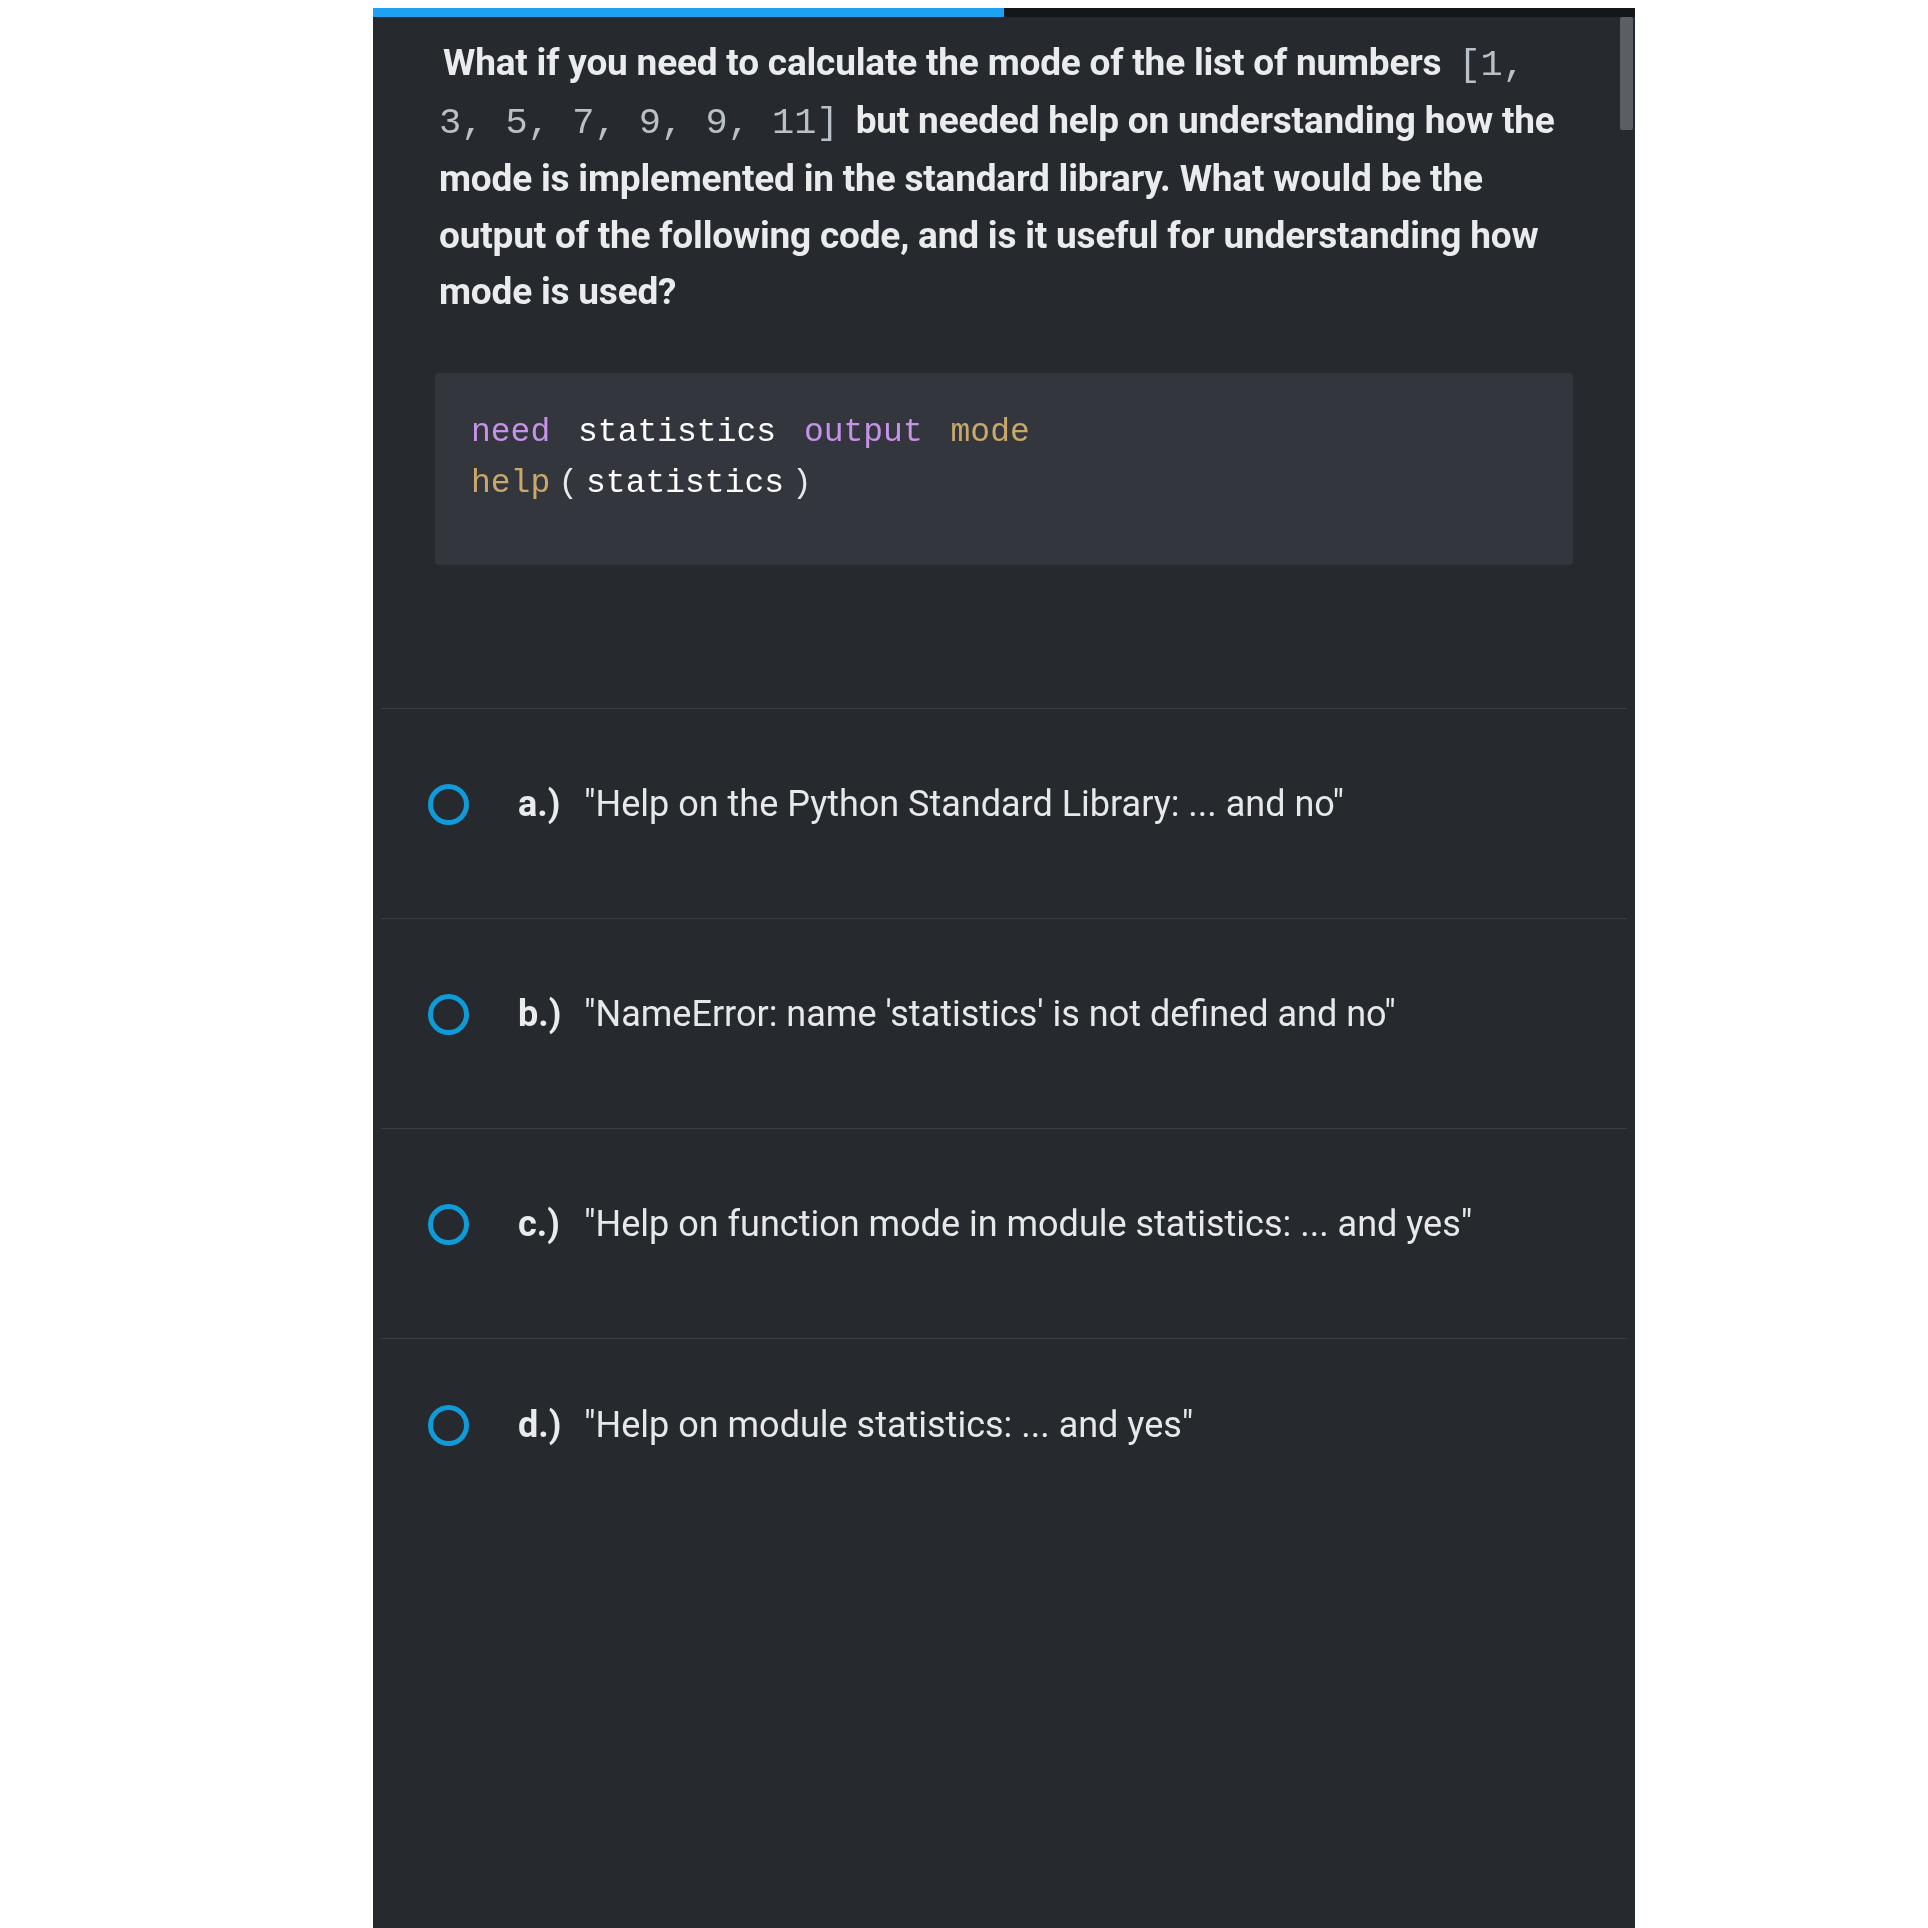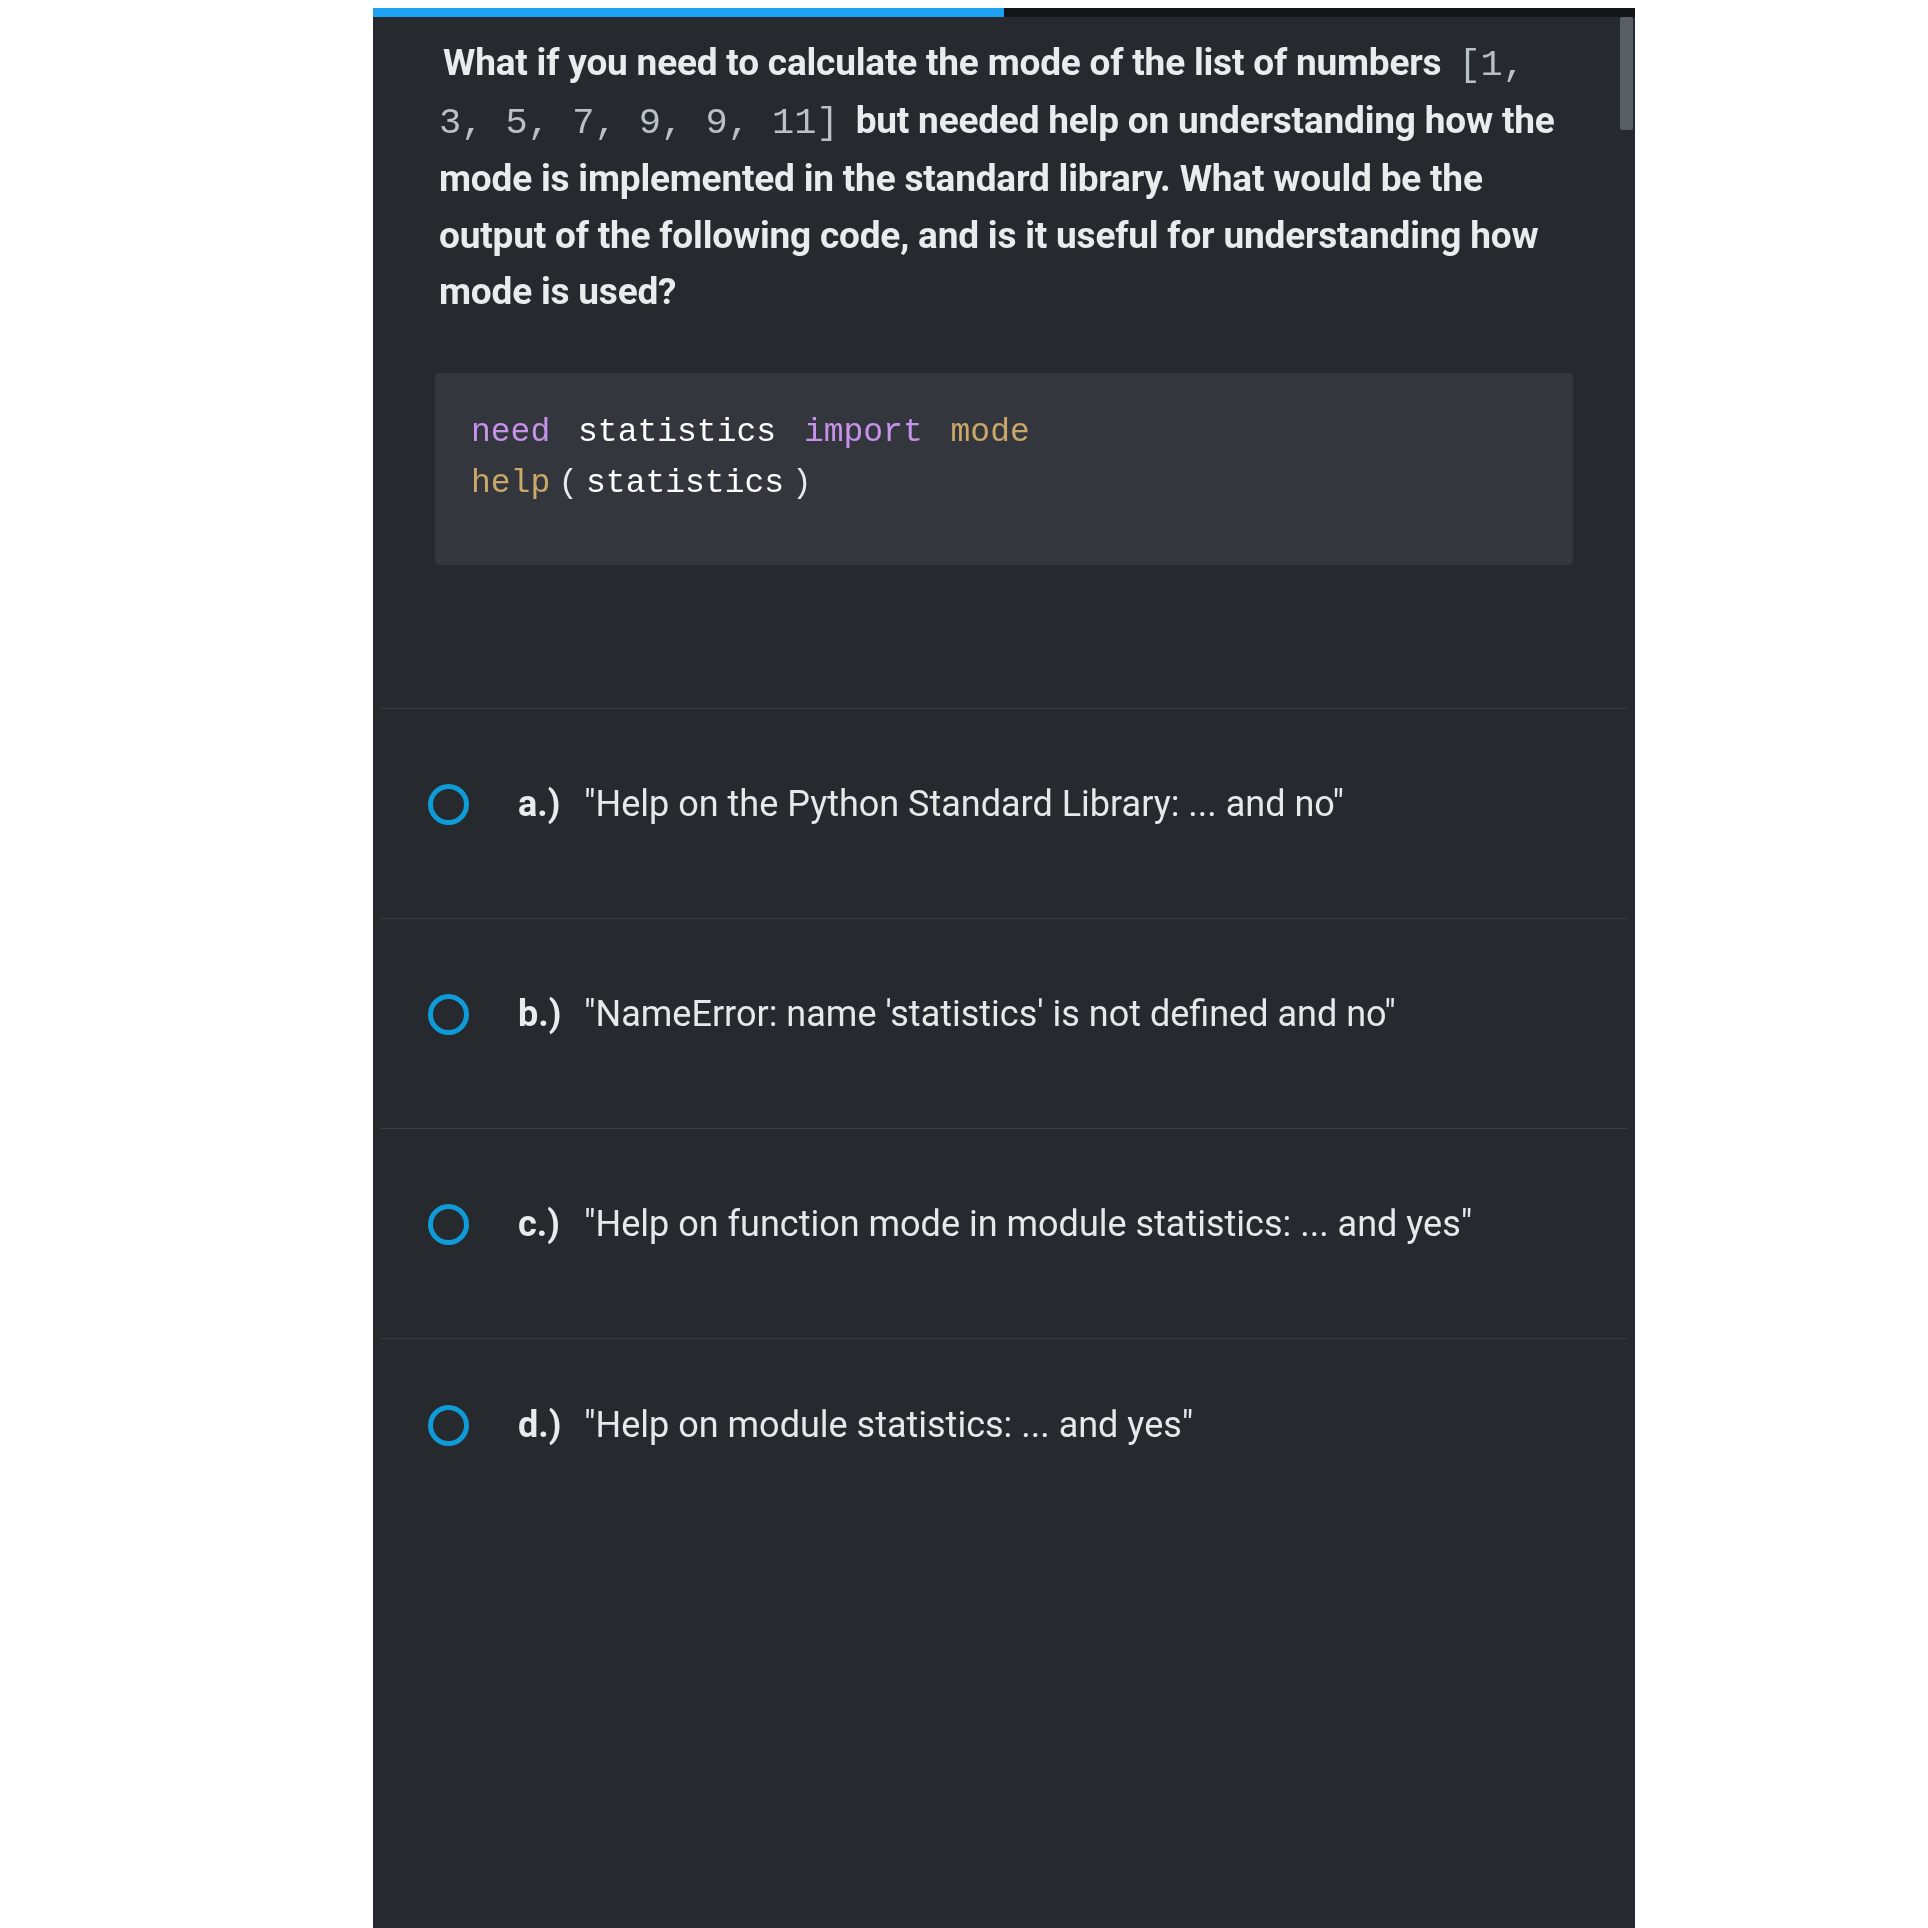--- a/index.html
+++ b/index.html
@@ -150,21 +150,21 @@
 
     <div class="scrollbar-track">
       <div class="scrollbar-thumb"></div>
     </div>
 
     <div class="question-area">
       <p class="question-text">
         <span>What if you need to calculate the mode of the list of numbers </span><span class="inline-code">[1, 3, 5, 7, 9, 9, 11]</span><span> but needed help on understanding how the mode is implemented in the standard library. What would be the output of the following code, and is it useful for understanding how mode is used?</span>
       </p>
 
-      <div class="code-block"><span class="tok-kw">need</span> <span class="tok-ns">statistics</span> <span class="tok-kw">import</span> <span class="tok-fn">mode</span>
+      <div class="code-block"><span class="tok-kw">need</span> <span class="tok-ns">statistics</span> <span class="tok-kw">output</span> <span class="tok-fn">mode</span>
 <span class="tok-fn">help</span><span class="tok-p">(</span><span class="tok-ns">statistics</span><span class="tok-p">)</span></div>
     </div>
 
     <div class="answers">
 
       <div class="answer">
         <div class="radio"></div>
         <div class="answer-body">
           <span class="answer-label">a.)</span>
           <span class="answer-text">"Help on the Python Standard Library: ... and no"</span>

